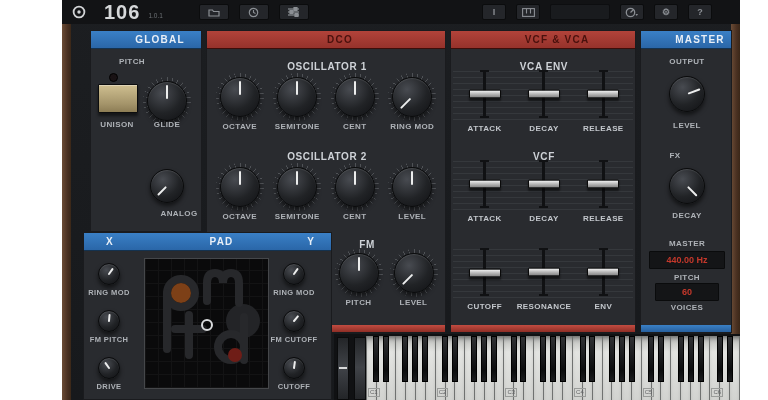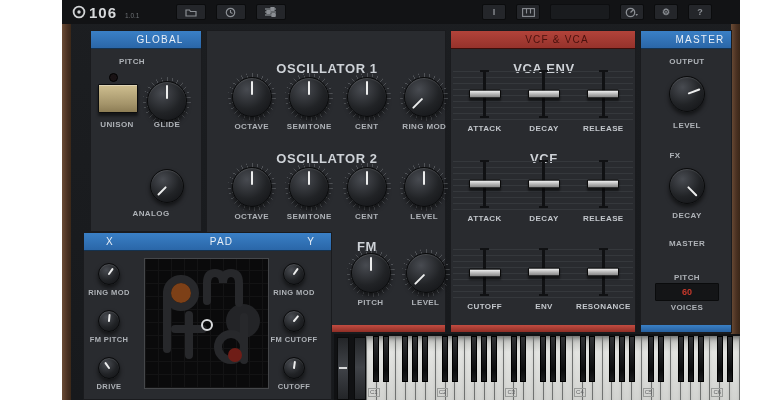--- a/index.html
+++ b/index.html
@@ -5,70 +5,70 @@
   html,body{margin:0;padding:0;background:#fff;}
   .stage{position:relative;width:768px;height:400px;background:#ffffff;overflow:hidden;
          font-family:"Liberation Sans",sans-serif;-webkit-font-smoothing:antialiased;}
   .chassis{position:absolute;left:62px;top:0;width:678px;height:400px;background:linear-gradient(180deg,#1c1e21,#17191c);}
   .wood{position:absolute;top:22px;width:9px;height:378px;background:linear-gradient(90deg,#6b4c36,#4a3122 60%,#3a2718);}
   .wood.left{left:62px}.wood.right{left:731px}
 
   
   .topbar{position:absolute;left:62px;top:0;width:678px;height:24px;background:#121315;
           display:flex;align-items:center;padding:0 0 0 10px;box-sizing:border-box;z-index:30;}
-  .logo-text{color:#d6d8da;font-weight:bold;font-size:15px;letter-spacing:1px;margin-left:3px;}
+  .logo-text{color:#d6d8da;font-weight:bold;font-size:20px;letter-spacing:1px;margin-left:18px;}
   .version{color:#6d7175;font-size:6.5px;margin-left:8px;margin-top:6px;}
   .tbtn{height:16px;min-width:30px;background:#24262a;border:1px solid #0b0c0d;border-radius:2px;
         display:flex;align-items:center;justify-content:center;color:#8b8f94;font-size:9px;font-weight:bold;
         box-sizing:border-box;margin-left:10px;}
   .tbtn.sm{min-width:24px;}
   .preset{color:#bf3b2e;font-weight:bold;font-size:12px;margin-left:14px;white-space:nowrap;}
   .spacer{flex:1}
   .menu-strip{width:58px;height:14px;background:#191b1e;border:1px solid #0d0e10;border-radius:2px;margin-left:10px;}
   .tb-end{width:28px}
 
   
   .panel{position:absolute;background:#292b2f;border:1px solid #1a1b1e;box-sizing:border-box;}
   .phead{position:relative;height:17px;display:flex;align-items:center;justify-content:center;
-         font-size:10px;font-weight:normal;letter-spacing:1.2px;padding-left:28px;}
+         font-size:10px;font-weight:bold;letter-spacing:1.2px;padding-left:28px;}
   .phead.blue{background:linear-gradient(#3a80c6,#2a66a8);color:#e8eff7;border-bottom:1px solid #14324f;}
   .phead.red{background:linear-gradient(#b2433a,#96322b);color:#4a110d;border-bottom:1px solid #3c0e0a;}
   .redfoot{position:absolute;left:0;bottom:0;width:100%;height:7px;background:linear-gradient(#c24c41,#8e2e26);}
   .bluefoot{position:absolute;left:0;bottom:0;width:100%;height:7px;background:linear-gradient(#3a80c6,#27609e);}
 
   #p-global{left:90px;top:30px;width:112px;height:202px;}
   #p-dco{left:206px;top:30px;width:240px;height:303px;}
   #p-vcf{left:450px;top:30px;width:186px;height:303px;}
   #p-master{left:640px;top:30px;width:92px;height:303px;}
   #p-pad{left:83px;top:232px;width:249px;height:168px;z-index:20;}
 
   .lbl{position:absolute;transform:translateX(-50%);font-size:8px;font-weight:bold;color:#aeb2b7;
        letter-spacing:.4px;white-space:nowrap;}
-  .sublbl{position:absolute;transform:translateX(-50%);font-size:13px;font-weight:bold;color:#ced2d7;
+  .sublbl{position:absolute;transform:translateX(-50%);font-size:10px;font-weight:bold;color:#ced2d7;
        letter-spacing:.6px;white-space:nowrap;}
 
   
   .kwrap{position:absolute;}
   .kwrap.rel{position:relative;}
   .ticked::before{content:'';position:absolute;inset:-4px;border-radius:50%;
       background:repeating-conic-gradient(rgba(170,175,180,.30) 0deg 2deg, transparent 2deg 13.3deg);}
   .knob{position:relative;border-radius:50%;
         background:radial-gradient(circle at 37% 30%, #484b51, #212326 55%, #121316 95%);
         border:1px solid #0a0b0c;box-shadow:0 3px 4px rgba(0,0,0,.55), inset 0 1px 1px rgba(255,255,255,.12);
         box-sizing:border-box;}
   .knob.lg{width:40px;height:40px;}
   .knob.m36{width:36px;height:36px;}
   .knob.m34{width:34px;height:34px;}
   .knob.sm{width:22px;height:22px;}
   .knob .ind{position:absolute;inset:0;}
   .knob .ind::before{content:'';position:absolute;left:50%;top:3px;width:2px;height:38%;
         margin-left:-1px;background:#eceded;border-radius:1px;}
   .kgroup{display:flex;flex-direction:column;align-items:center;flex:1;}
   .klabel{font-size:8px;font-weight:bold;color:#aeb2b7;letter-spacing:.4px;margin-top:5px;white-space:nowrap;}
-  .krow{position:absolute;left:12px;width:100%;display:flex;padding:0 4px;box-sizing:border-box;text-align:center;}
+  .krow{position:absolute;left:0;width:100%;display:flex;padding:0 4px;box-sizing:border-box;text-align:center;}
 
   
   .stripes{position:absolute;left:2px;right:2px;
       background:repeating-linear-gradient(180deg,#35383c 0,#35383c 1px,transparent 1px,transparent 6px);}
   .srow{position:absolute;left:4px;width:178px;display:flex;}
   .sgroup{flex:1;display:flex;flex-direction:column;align-items:center;text-align:center;}
   .strack{position:relative;width:36px;height:46px;}
   .srail{position:absolute;left:50%;top:0;width:3px;height:100%;margin-left:-1.5px;background:#101113;}
   .srail::before,.srail::after{content:'';position:absolute;left:-3px;width:9px;height:2px;background:#101113;}
   .srail::before{top:-1px}.srail::after{bottom:-1px}
@@ -185,24 +185,25 @@
       <div class="knob lg">
           <div class="ind" style="transform: rotate(0deg);"></div>
         </div>
     </div>
     <span class="lbl" style="left:76px;top:89px">GLIDE</span>
     <div class="kwrap" style="left:59px;top:138px">
       <div class="knob m34">
           <div class="ind" style="transform: rotate(-135deg);"></div>
         </div>
     </div>
-    <span class="lbl" style="left:60px;top:178px">ANALOG</span>
+    <span class="lbl" style="left:88px;top:178px">ANALOG</span>
   </div>
 
   <div class="panel" id="p-dco">
+    <div class="phead red">DCO</div>
     <span class="sublbl" style="left:120px;top:30px">OSCILLATOR 1</span>
     <div class="krow" style="top:46px">
         <div class="kgroup">
           <div class="kwrap rel ticked">
             <div class="knob lg">
               <div class="ind" style="transform:rotate(0deg)"></div>
             </div>
           </div>
           <div class="klabel">OCTAVE</div>
         </div>
@@ -347,28 +348,28 @@
             <div class="srail"></div>
             <div class="shandle" style="top:52%"></div>
           </div>
           <div class="slabel">CUTOFF</div>
         </div>
         <div class="sgroup">
           <div class="strack">
             <div class="srail"></div>
             <div class="shandle" style="top:50%"></div>
           </div>
+          <div class="slabel">RESONANCE</div>
+        </div>
+        <div class="sgroup">
+          <div class="strack">
+            <div class="srail"></div>
+            <div class="shandle" style="top:50%"></div>
+          </div>
           <div class="slabel">ENV</div>
-        </div>
-        <div class="sgroup">
-          <div class="strack">
-            <div class="srail"></div>
-            <div class="shandle" style="top:50%"></div>
-          </div>
-          <div class="slabel">RESONANCE</div>
         </div>
       </div>
     <div class="redfoot"></div>
   </div>
 
   <div class="panel" id="p-master">
     <div class="phead blue">MASTER</div>
     <span class="lbl" style="left:46px;top:26px">OUTPUT</span>
     <div class="kwrap" style="left:28px;top:45px">
       <div class="knob m36">
@@ -377,20 +378,21 @@
     </div>
     <span class="lbl" style="left:46px;top:90px">LEVEL</span>
     <span class="lbl" style="left:34px;top:120px">FX</span>
     <div class="kwrap" style="left:28px;top:137px">
       <div class="knob m36">
           <div class="ind" style="transform: rotate(135deg);"></div>
         </div>
     </div>
     <span class="lbl" style="left:46px;top:180px">DECAY</span>
     <span class="lbl" style="left:46px;top:208px">MASTER</span>
+    <div class="vdisp" style="left:8px;top:220px;width:74px;height:16px">440.00 Hz</div>
     <span class="lbl" style="left:46px;top:242px">PITCH</span>
     <div class="vdisp" style="left:14px;top:252px;width:62px;height:16px">60</div>
     <span class="lbl" style="left:46px;top:272px">VOICES</span>
     <div class="bluefoot"></div>
   </div>
 
   <div class="panel" id="p-pad">
     <div class="phead blue">
       <span style="position:absolute;left:22px">X</span>
       <span>PAD</span>

